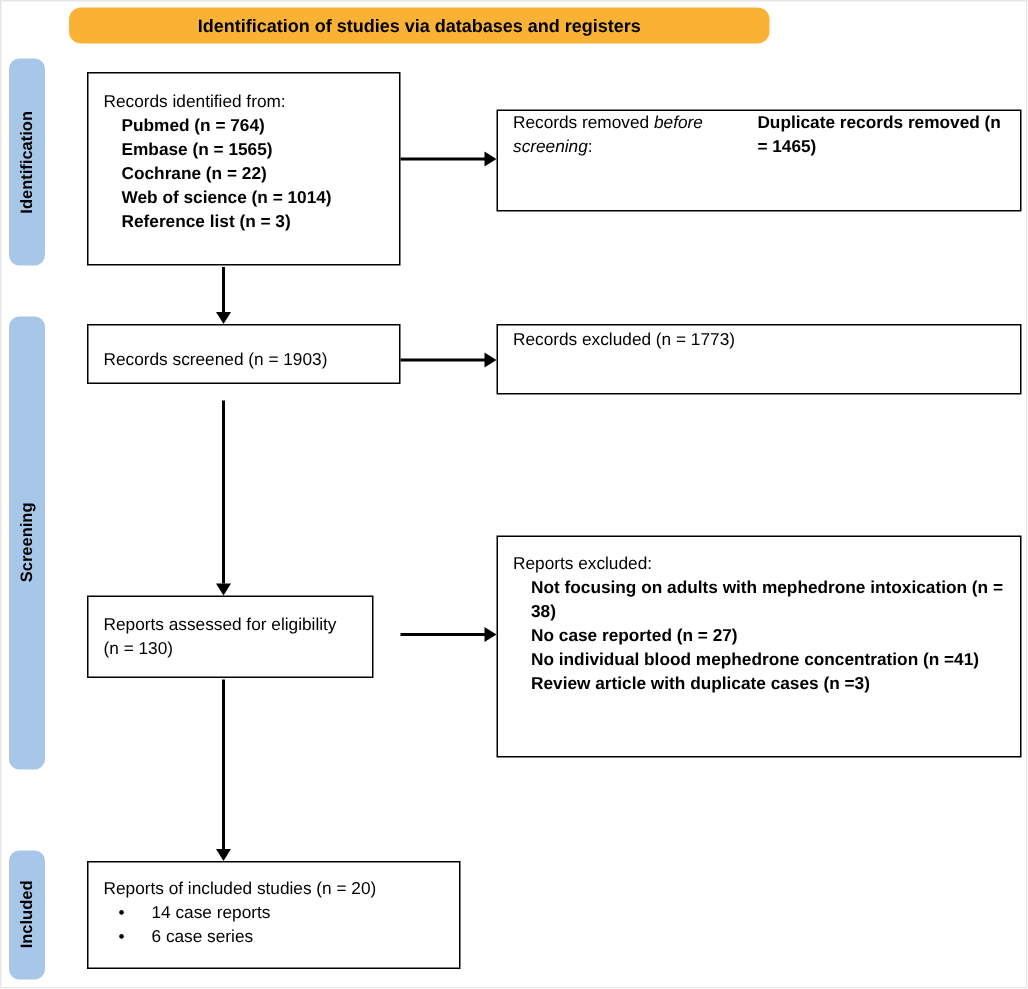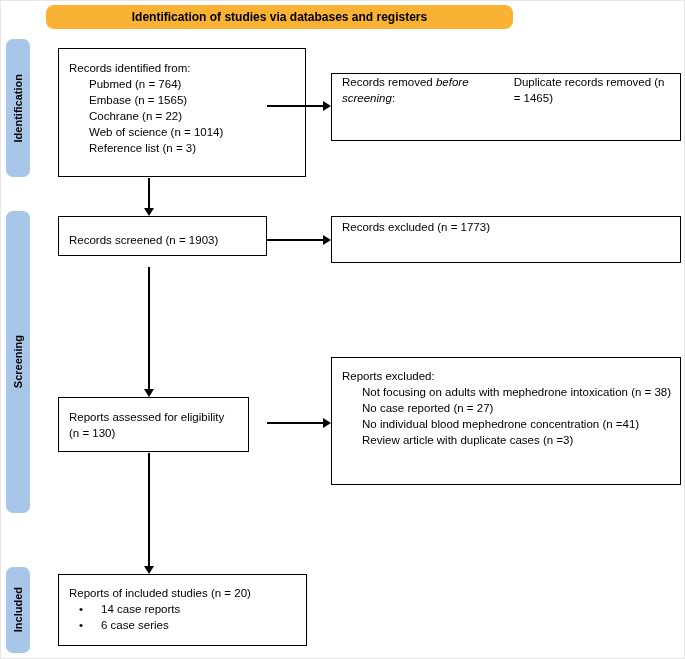--- a/index.html
+++ b/index.html
@@ -31,27 +31,27 @@
     font-weight:bold;font-size:11px;white-space:nowrap;
   }
   .side-identification{top:38px;height:138px;}
   .side-screening{top:210px;height:302px;}
   .side-included{top:566px;height:86px;}
   
   .box{
     position:absolute;background:#fff;border:1.5px solid #000;
     box-sizing:border-box;font-size:11.5px;line-height:16px;
   }
-  .box .indent{margin-left:20px;}
-  .box-records-identified{left:57px;top:47px;width:248px;height:129px;padding:11px 12px 6px 10px;}
+  .box .indent{margin-left:12px;font-weight:bold;}
+  .box-records-identified{left:57px;top:47px;width:209px;height:129px;padding:11px 12px 6px 10px;}
   .box-records-removed{left:330px;top:72px;width:350px;height:68px;padding:0 6px 0 10px;display:flex;flex-direction:row;justify-content:center;}
   .box-records-screened{left:57px;top:215px;width:209px;height:40px;padding:8px 6px 0 10px;display:flex;flex-direction:column;justify-content:center;}
   .box-records-excluded{left:330px;top:215px;width:350px;height:47px;padding:2px 6px 0 10px;display:flex;flex-direction:column;}
   .box-reports-assessed{left:57px;top:396px;width:191px;height:55px;padding:0 6px 0 10px;display:flex;flex-direction:column;justify-content:center;}
-  .box-reports-excluded{left:330px;top:356px;width:350px;height:128px;padding:10px 8px 6px 10px;}
+  .box-reports-excluded{left:330px;top:356px;width:350px;height:148px;padding:10px 8px 6px 10px;}
   .box-included-studies{left:57px;top:573px;width:249px;height:72px;padding:10px 4px 6px 10px;}
   .bullet-row{display:flex;margin-left:10px;}
   .bullet-row .bullet{width:22px;flex:0 0 22px;}
   .it{font-style:italic;}
   
   .h-line{position:absolute;height:2px;background:#000;}
   .v-line{position:absolute;width:2px;background:#000;}
   .tri-right{position:absolute;width:0;height:0;
     border-top:5px solid transparent;border-bottom:5px solid transparent;border-left:8px solid #000;}
   .tri-down{position:absolute;width:0;height:0;

